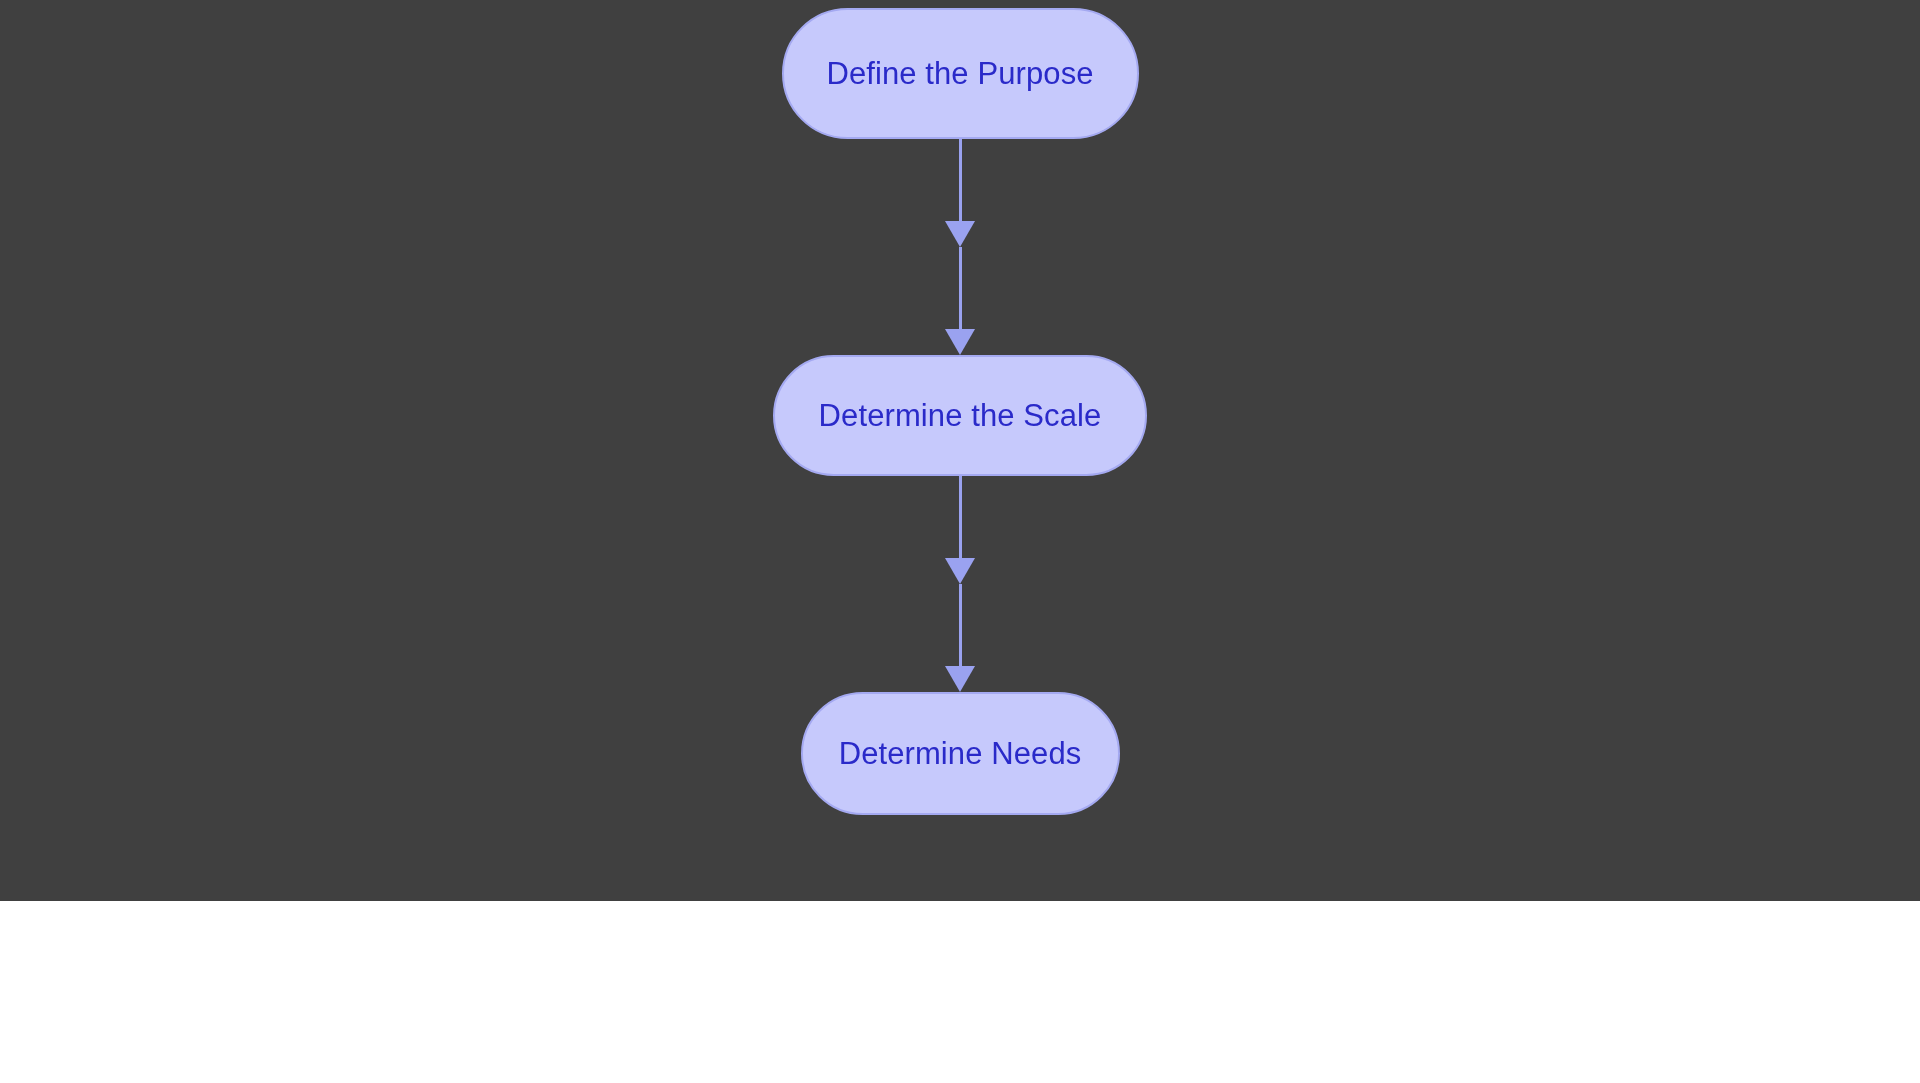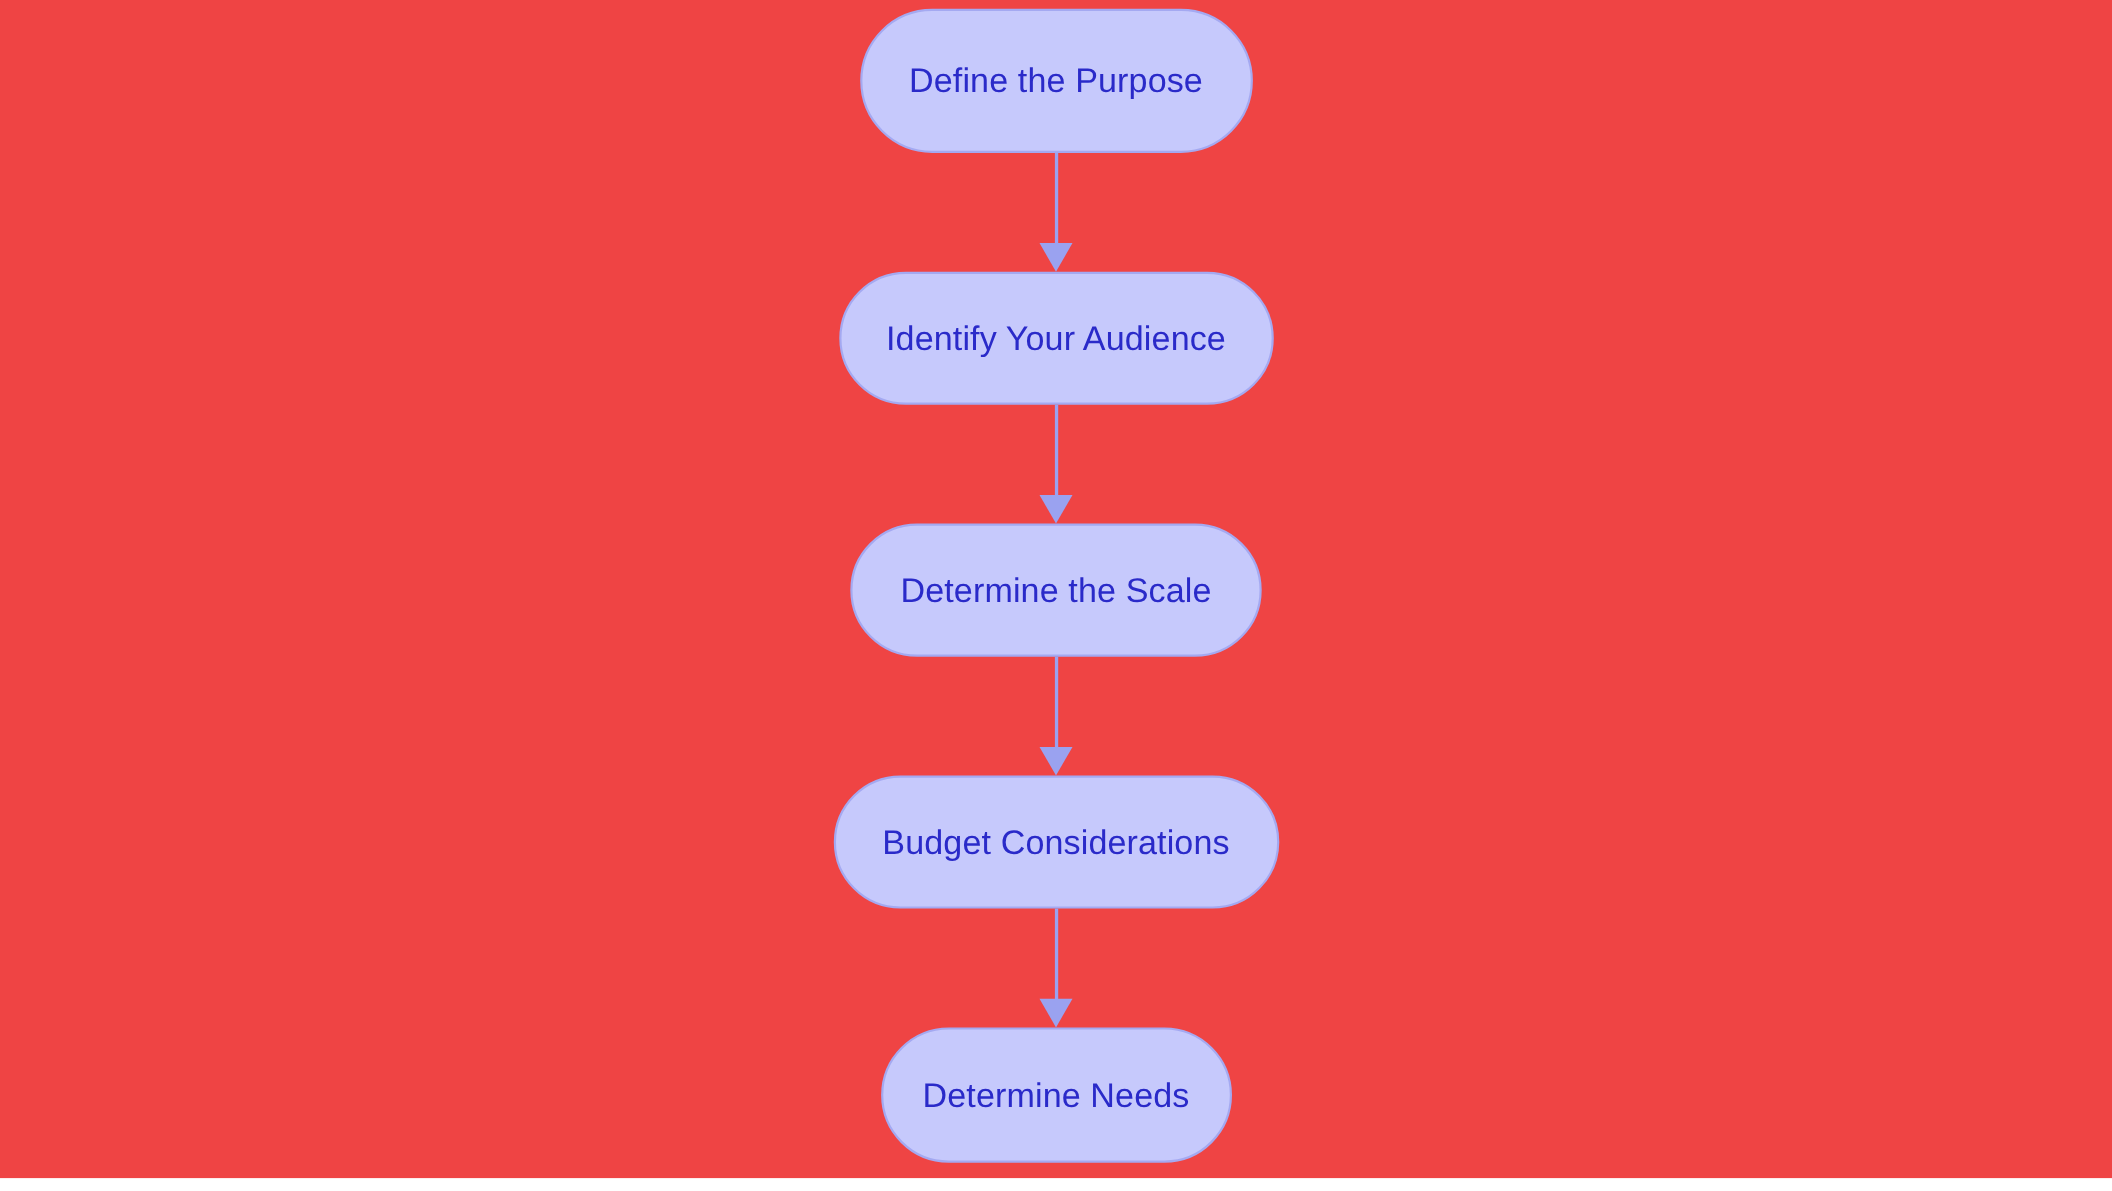--- a/index.html
+++ b/index.html
@@ -11,22 +11,22 @@
   body {
     width: 1920px;
     height: 1083px;
     overflow: hidden;
     font-family: "Liberation Sans", "DejaVu Sans", sans-serif;
   }
 
   #flow-canvas {
     position: relative;
     width: 1920px;
-    height: 1071px;
-    background: #ef4444;
+    height: 901px;
+    background: #404040;
   }
 
   .flow-column {
     position: absolute;
     left: 0;
     top: 0;
     width: 1920px;
     height: 1083px;
     display: flex;
     flex-direction: column;
@@ -107,41 +107,35 @@
 
     <div class="node n1">
       <span class="node-label">Define the Purpose</span>
     </div>
 
     <div class="connector c1">
       <div class="line"></div>
       <div class="arrowhead"></div>
     </div>
 
-    <div class="node n2">
-      <span class="node-label">Identify Your Audience</span>
-    </div>
 
     <div class="connector c2">
       <div class="line"></div>
       <div class="arrowhead"></div>
     </div>
 
     <div class="node n3">
       <span class="node-label">Determine the Scale</span>
     </div>
 
     <div class="connector c3">
       <div class="line"></div>
       <div class="arrowhead"></div>
     </div>
 
-    <div class="node n4">
-      <span class="node-label">Budget Considerations</span>
-    </div>
 
     <div class="connector c4">
       <div class="line"></div>
       <div class="arrowhead"></div>
     </div>
 
     <div class="node n5">
       <span class="node-label">Determine Needs</span>
     </div>
 

